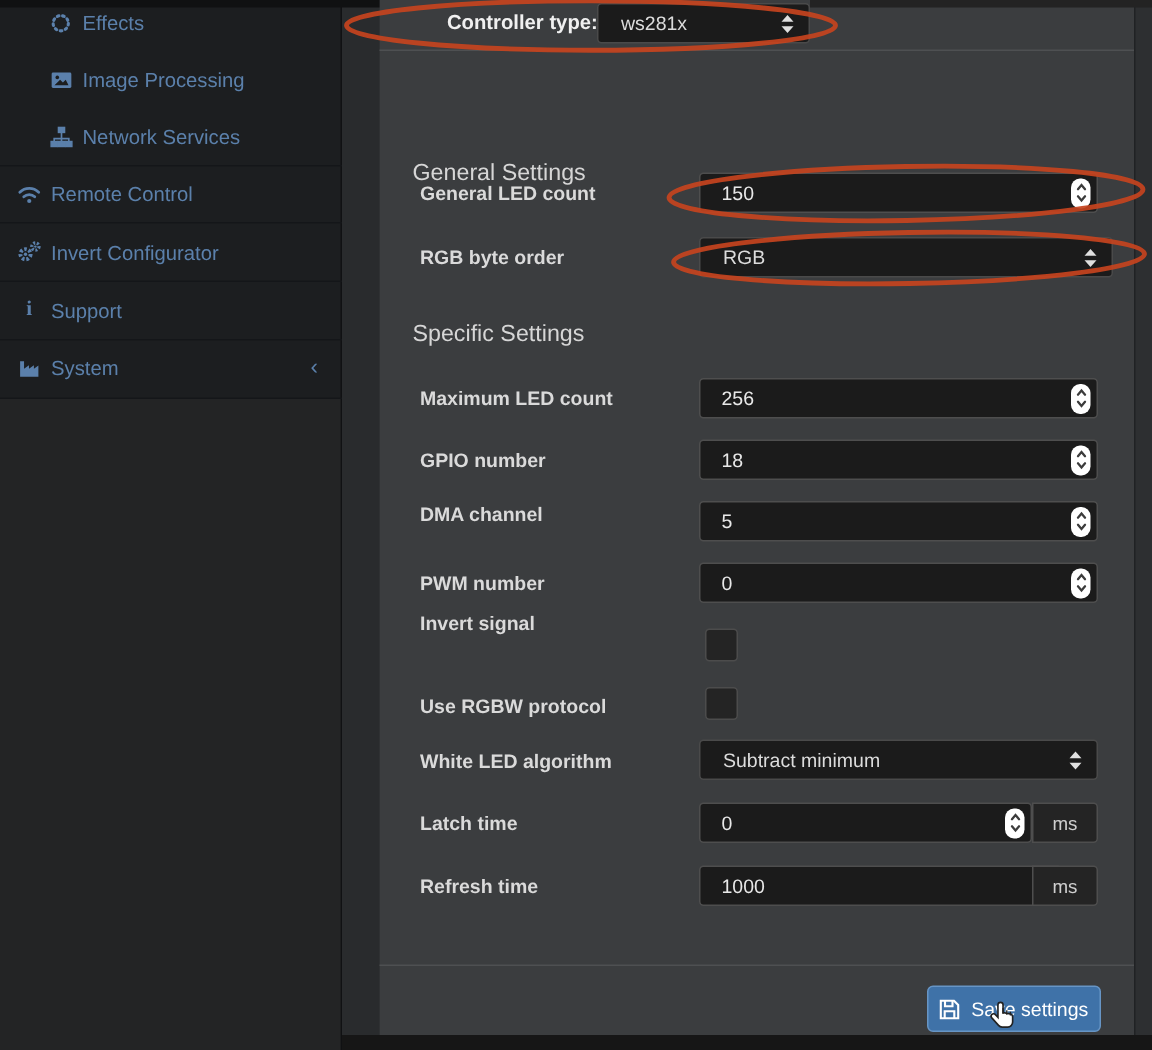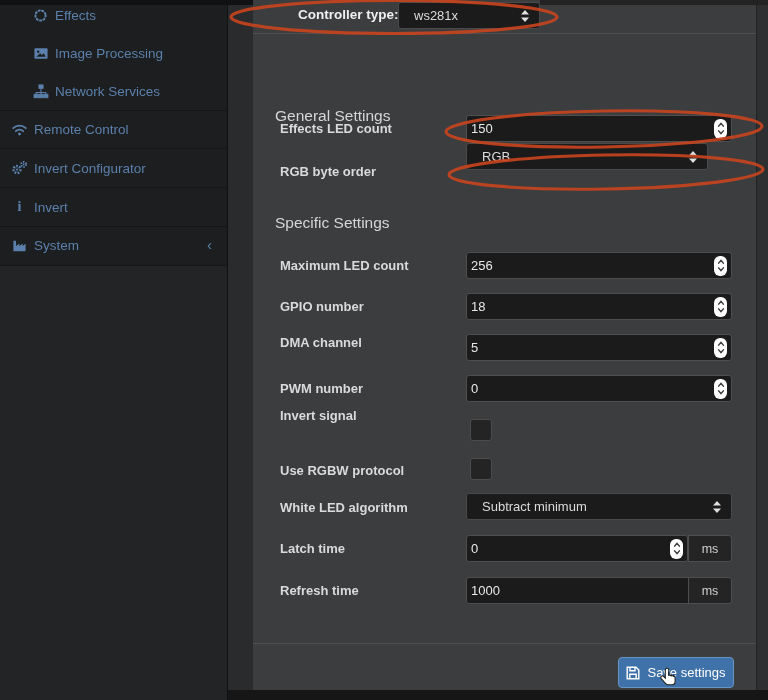--- a/index.html
+++ b/index.html
@@ -36,21 +36,21 @@
   .ctl-label { position:absolute; left:9px; top:7px; font-size:13.5px; font-weight:700; color:#f0f0f0;margin-left:36px; }
   .section-h { position:absolute; font-size:15.5px; color:#d6d6d6; }
   .f-label   { position:absolute; left:27px; font-size:13px; font-weight:700; color:#dadada; }
 
   .dk-select { position:absolute; height:27px; background:#1b1b1b; border:1px solid #4a4a4a; border-radius:3px;
                display:flex; align-items:center; color:#dcdcdc; font-size:13px; padding-left:15px; cursor:pointer; }
   .dk-select .sel-arrow { position:absolute; right:9px; top:6px; }
 
   .num-wrap { position:absolute; height:27px; }
   .num-wrap input { width:100%; height:27px; background:#1b1b1b; border:1px solid #4e4e4e; border-radius:3px;
-                    color:#e8e8e8; font-size:13px; padding-left:4px; font-family:"Liberation Sans",sans-serif; outline:none; }
+                    color:#e8e8e8; font-size:13px; padding-left:14px; font-family:"Liberation Sans",sans-serif; outline:none; }
   .spin { position:absolute; right:5px; top:3.5px; width:13px; height:20px; background:#ffffff; border-radius:6px;
           display:flex; align-items:center; justify-content:center; cursor:pointer; }
 
   .addon { position:absolute; width:44px; height:27px; background:#242424; border:1px solid #4e4e4e; border-radius:0 3px 3px 0;
            display:flex; align-items:center; justify-content:center; color:#cfcfcf; font-size:12.5px; }
 
   .chk { position:absolute; width:22px; height:22px; background:#242424; border:1px solid #4c4c4c; border-radius:3px; cursor:pointer; }
 
   .save-btn { position:absolute; left:365px; top:657px; width:116px; height:31px; background:#3f72a8;
               border:1px solid #6795c5; border-radius:4px; display:flex; align-items:center; justify-content:center;
@@ -119,21 +119,21 @@
             <circle cx="12.6" cy="4.4" r="2.4" fill="none" stroke="#5b80ab" stroke-width="2.2" stroke-dasharray="1.3 1.1"></circle>
             <circle cx="12.6" cy="4.4" r="0.8" fill="#5b80ab"></circle>
           </svg>
       </span>
       <span class="lbl">Invert Configurator</span>
     </div>
     <div class="side-div" style="top:187px"></div>
 
     <div class="side-item top-level" style="top:198px">
       <span class="icn" style="font-weight:900;font-size:14px;color:#5b80ab;font-family:'Liberation Serif',serif;">i</span>
-      <span class="lbl">Invert</span>
+      <span class="lbl">Support</span>
     </div>
     <div class="side-div" style="top:226px"></div>
 
     <div class="side-item top-level" style="top:236px">
       <span class="icn">
         <svg width="17" height="15" viewBox="0 0 16 16">
             <path d="M1.5 14 V3 h2.8 v5.4 l3.5 -2.6 v2.6 l3.5 -2.6 v2.6 l3.2 -2.4 V14 Z" fill="#5b80ab"></path>
           </svg>
       </span>
       <span class="lbl">System</span>
@@ -156,33 +156,33 @@
         <svg width="10" height="14" viewBox="0 0 10 14" fill="#e0e0e0">
             <polygon points="1,5.5 5,1 9,5.5"></polygon>
             <polygon points="1,8.5 5,13 9,8.5"></polygon>
           </svg>
       </span>
     </div>
     <div class="hdiv" style="top:33px"></div>
 
     <div class="section-h" style="left:22px; top:79px;margin-top:28px;">General Settings</div>
 
-    <div class="f-label" style="top:121px">Effects LED count</div>
+    <div class="f-label" style="top:121px">General LED count</div>
     <div class="num-wrap" style="left:213px; top:115px; width:266px;">
       <input type="text" value="150" style="">
       <span class="spin">
         <svg width="10" height="17" viewBox="0 0 10 18" fill="none" stroke="#3c3c3c" stroke-width="1.6" stroke-linecap="round">
             <path d="M2.5 6.5 L5 3.5 L7.5 6.5"></path>
             <path d="M2.5 11.5 L5 14.5 L7.5 11.5"></path>
           </svg>
       </span>
     </div>
 
     <div class="f-label" style="top:164px">RGB byte order</div>
-    <div class="dk-select" style="left:213px; top:143px; width:242px;">
+    <div class="dk-select" style="left:213px; top:158px; width:276px;">
       <span>RGB</span>
       <span class="sel-arrow">
         <svg width="10" height="14" viewBox="0 0 10 14" fill="#e0e0e0">
             <polygon points="1,5.5 5,1 9,5.5"></polygon>
             <polygon points="1,8.5 5,13 9,8.5"></polygon>
           </svg>
       </span>
     </div>
 
     <div class="section-h" style="left:22px; top:214px;">Specific Settings</div>

